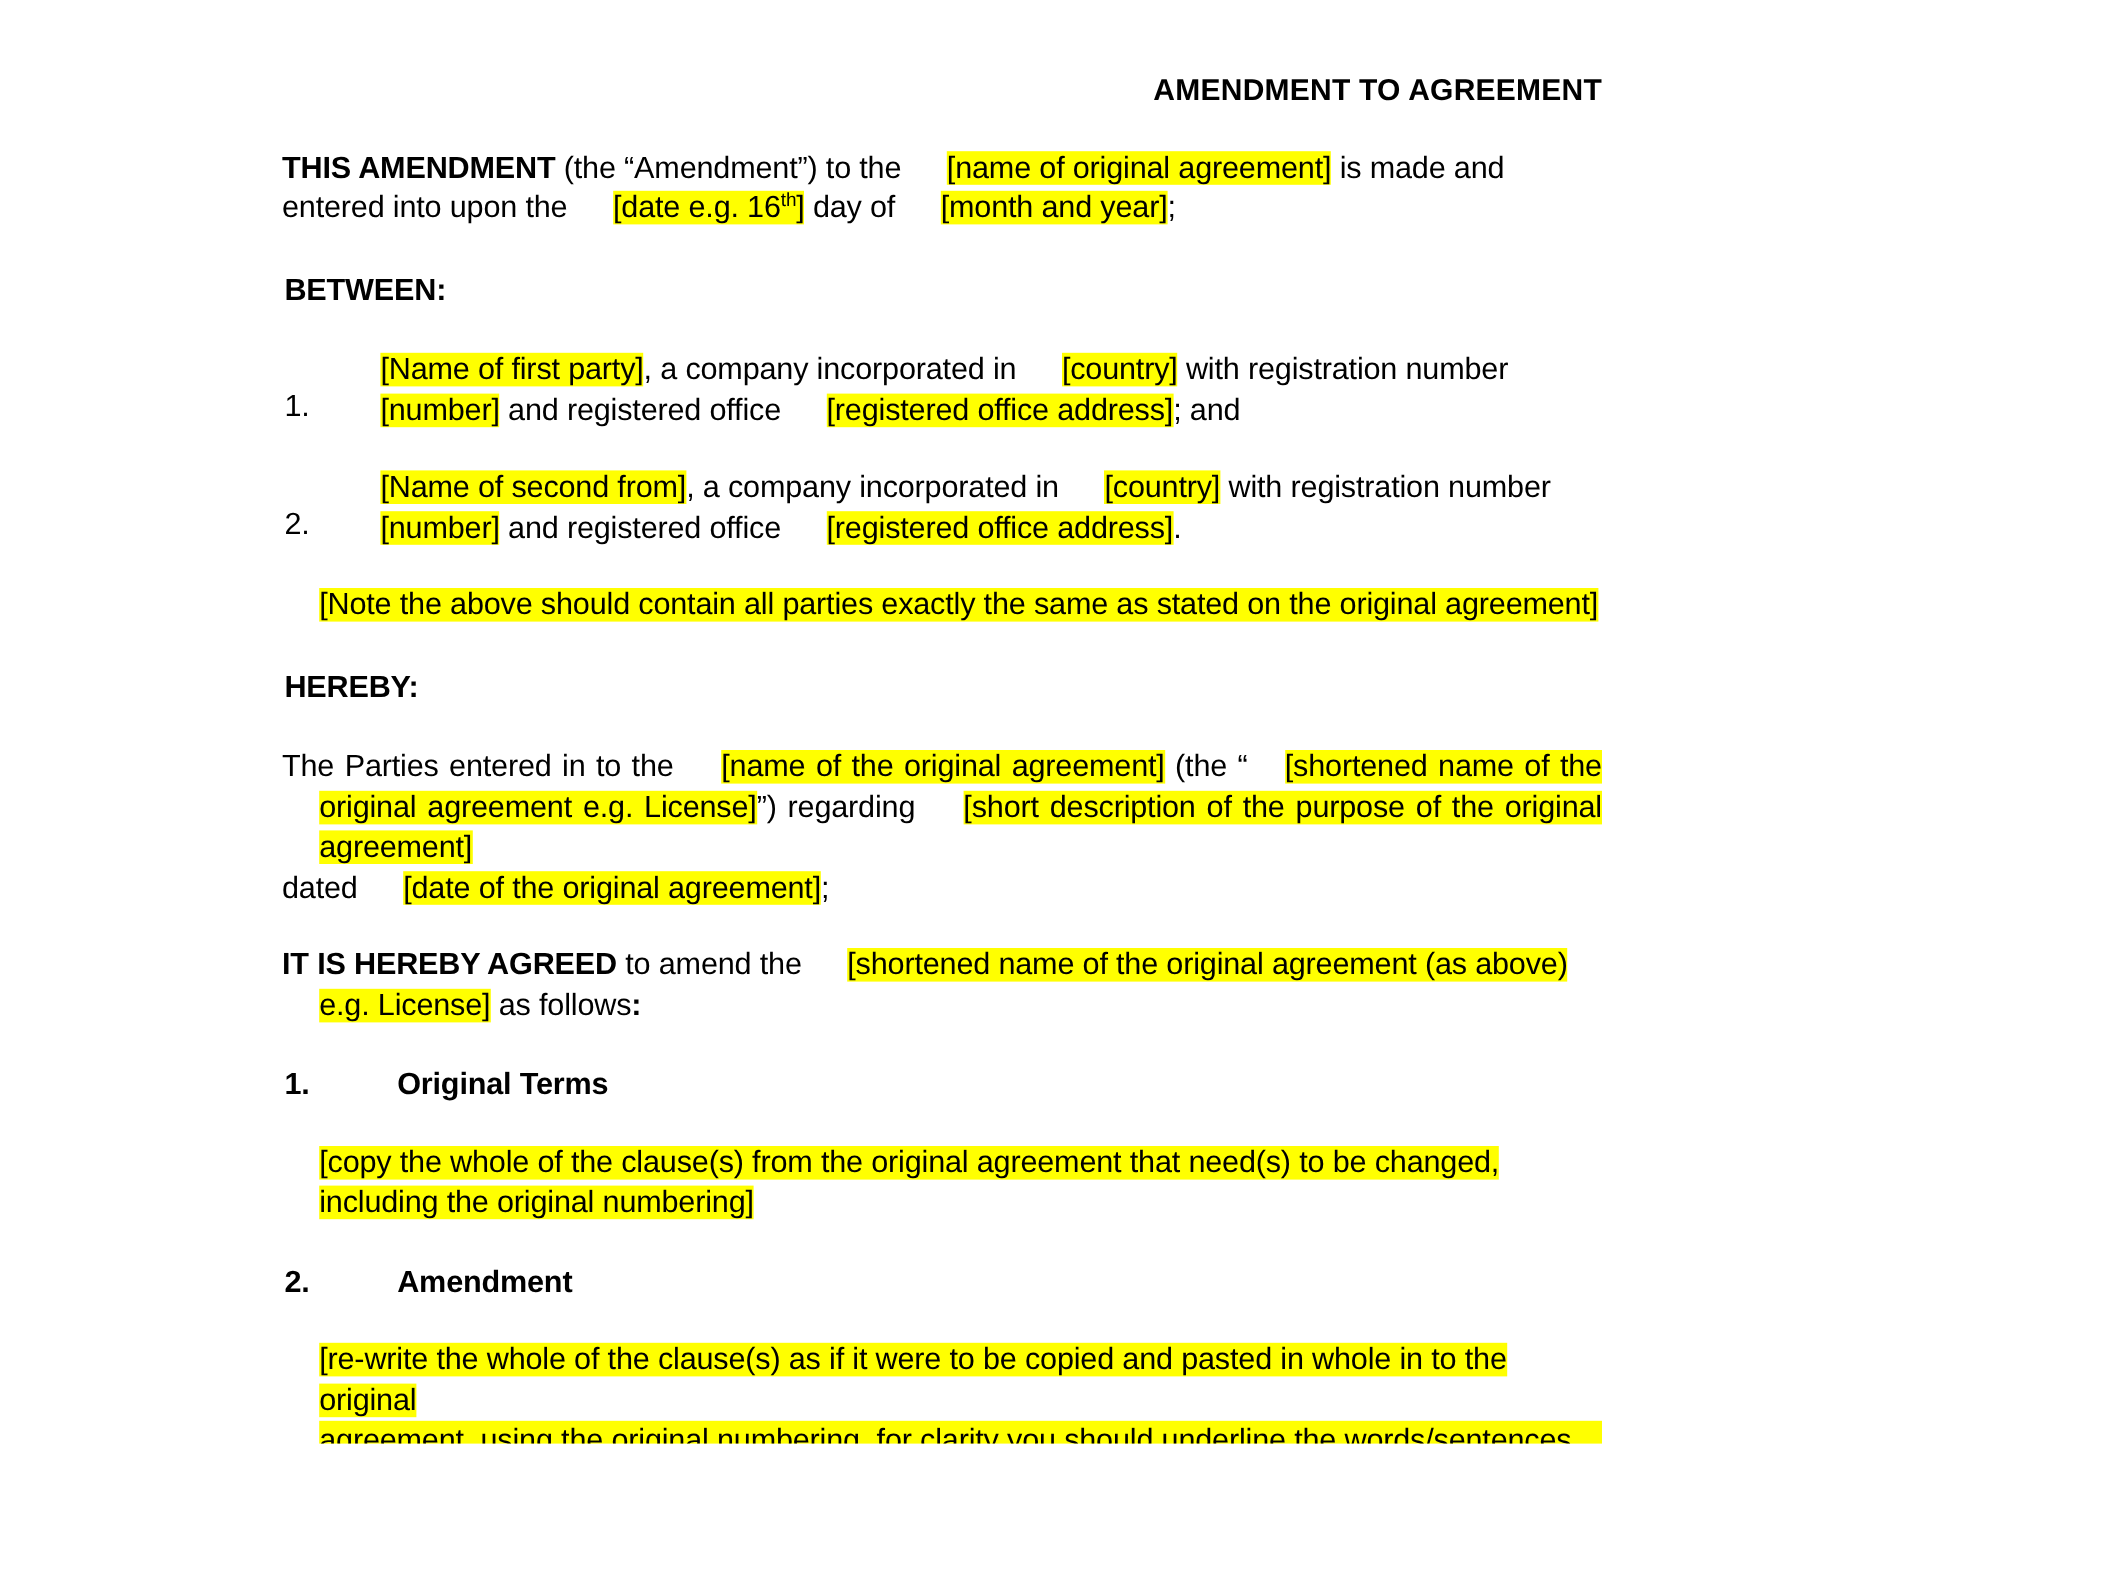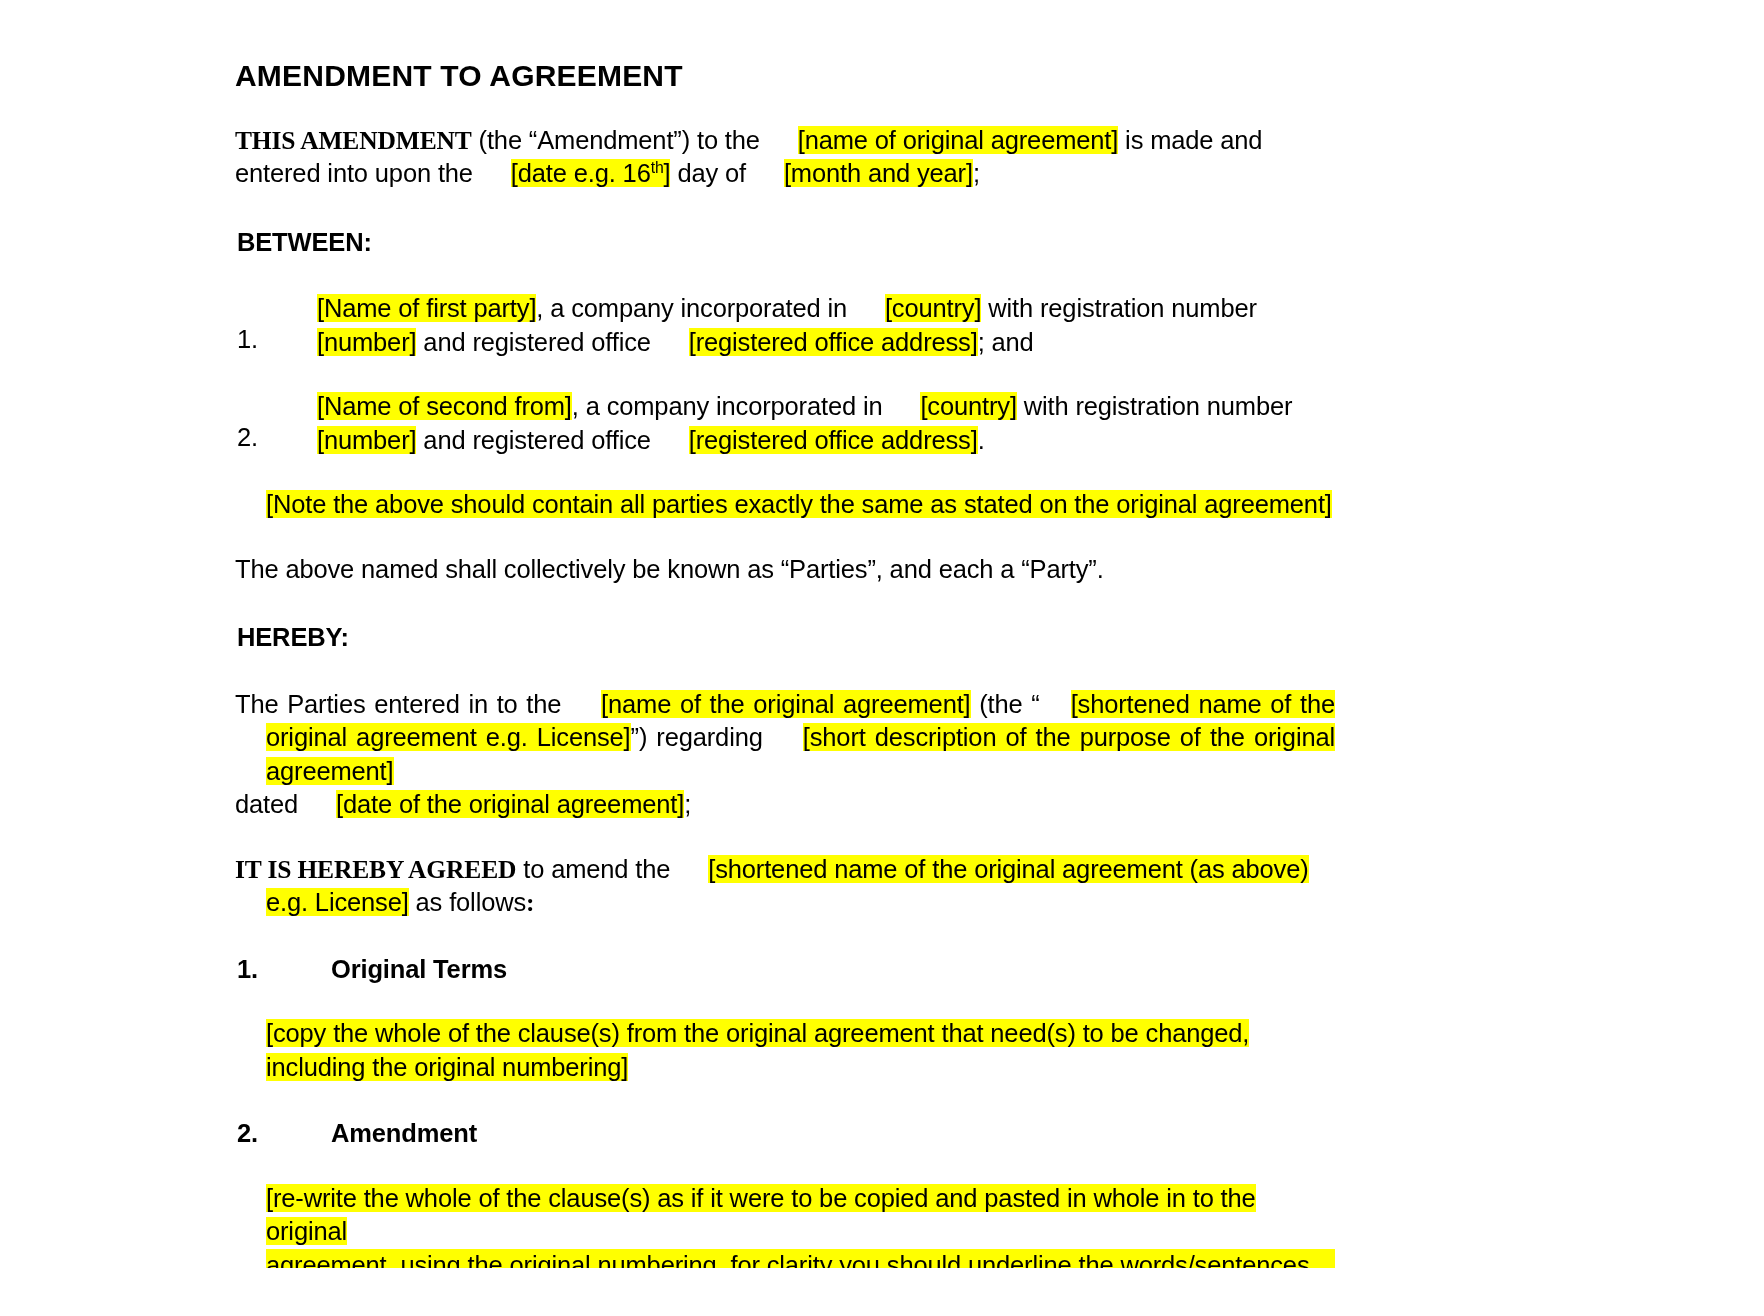--- a/index.html
+++ b/index.html
@@ -26,23 +26,23 @@
     top: 0;
     width: 1100px;
     font-size: 25.5px;
     line-height: 33.5px;
     letter-spacing: -0.15px;
     -webkit-font-smoothing: antialiased;
   }
 
   
   .title {
-    text-align: left;
+    text-align: right;
     font-weight: bold;
-    font-size: 30px;
+    font-size: 25px;
     letter-spacing: 0.2px;
     margin: 0;
     padding-top: 59px;
   }
   .para {
     margin: 0;
     padding-top: 31px;
     text-align: left;
   }
   .para.justify {
@@ -50,21 +50,21 @@
     text-justify: inter-word;
   }
   .para.justify > .lastline {
     display: block;
   }
   .label {
     margin: 2px;
     padding-top: 33px;
     font-weight: bold;
   }
-  b, .bold { font-weight: bold; font-family: Liberation Serif, serif; }
+  b, .bold { font-weight: bold; }
 
   
   .hl {
     background-color: #ffff00;
     box-decoration-break: clone;
     margin-left: 31px;
     -webkit-box-decoration-break: clone;
   }
 
   
@@ -130,21 +130,20 @@
       <li>
         <span class="marker">1.</span><span class="hl">[Name of first party]</span><span>, a company incorporated in </span><span class="hl">[country]</span><span> with registration number </span><span class="hl">[number]</span><span> and registered office </span><span class="hl">[registered office address]</span><span>; and</span>
       </li>
       <li>
         <span class="marker">2.</span><span class="hl">[Name of second from]</span><span>, a company incorporated in </span><span class="hl">[country]</span><span> with registration number </span><span class="hl">[number]</span><span> and registered office </span><span class="hl">[registered office address]</span><span>.</span>
       </li>
     </ol>
 
     <p class="para"><span class="hl">[Note the above should contain all parties exactly the same as stated on the original agreement]</span></p>
 
-    <p class="para">The above named shall collectively be known as “Parties”, and each a “Party”.</p>
 
     <p class="label">HEREBY:</p>
 
     <p class="para justify"><span>The Parties entered in to the </span><span class="hl">[name of the original agreement]</span><span> (the “</span><span class="hl">[shortened name of the original agreement e.g. License]</span><span>”) regarding </span><span class="hl">[short description of the purpose of the original agreement]</span><span class="lastline"><span> dated </span><span class="hl">[date of the original agreement]</span><span>;</span></span></p>
 
     <p class="para"><b>IT IS HEREBY AGREED</b><span> to amend the </span><span class="hl">[shortened name of the original agreement (as above) e.g. License]</span><span> as follows</span><b>:</b></p>
 
     <p class="sec-head"><span class="marker">1.</span><span>Original Terms</span></p>
     <p class="para"><span class="hl">[copy the whole of the clause(s) from the original agreement that need(s) to be changed, including the original numbering]</span></p>
 

